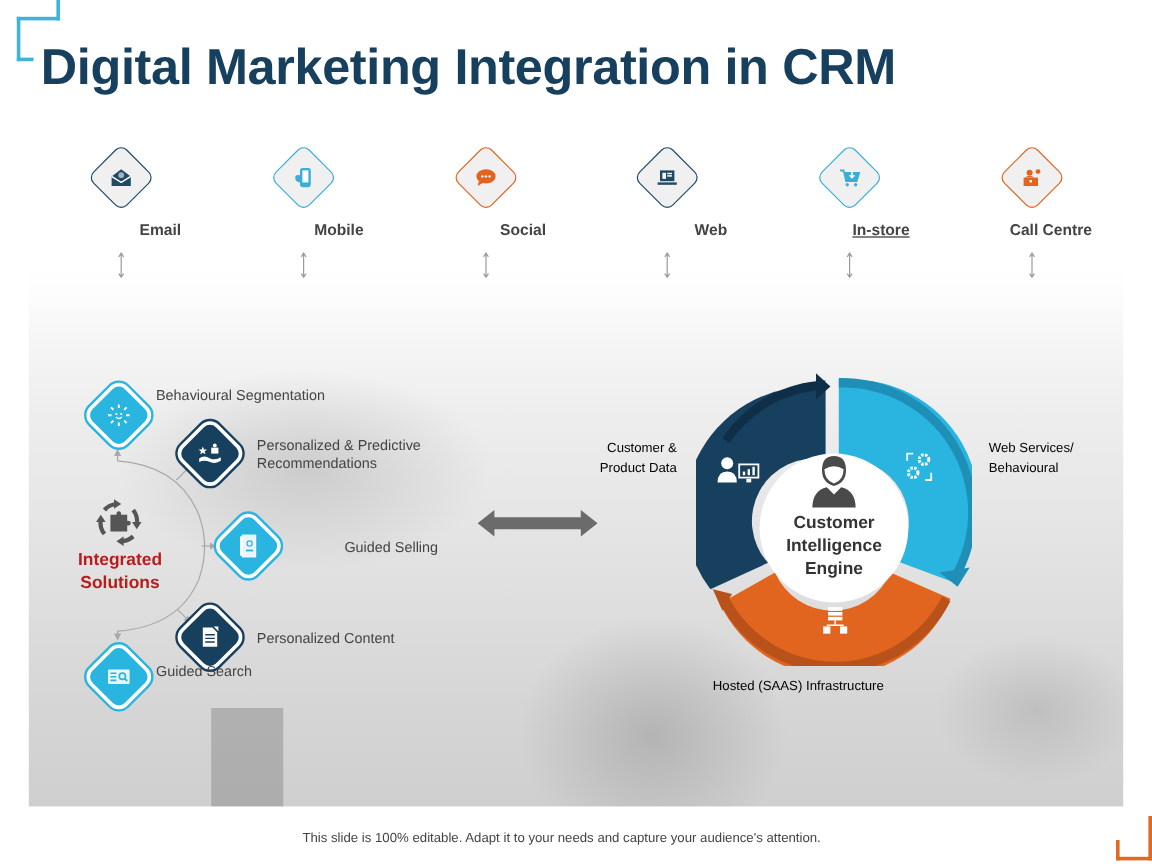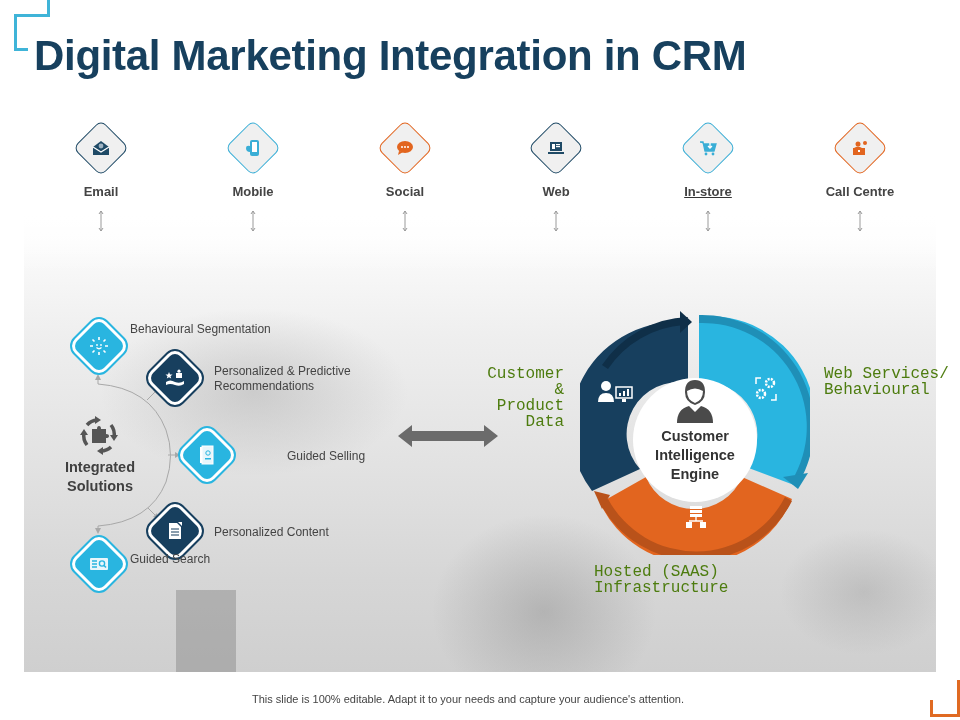--- a/index.html
+++ b/index.html
@@ -16,35 +16,35 @@
   .bg-photo { position: absolute; left: 24px; top: 212px; width: 912px; height: 460px;
     background:
       radial-gradient(ellipse 220px 120px at 230px 180px, rgba(150,150,150,0.35), transparent 70%),
       radial-gradient(ellipse 160px 140px at 520px 400px, rgba(120,120,120,0.35), transparent 70%),
       radial-gradient(ellipse 120px 90px at 840px 380px, rgba(140,140,140,0.3), transparent 70%),
       linear-gradient(180deg, #ffffff 0%, #eeeeee 28%, #e2e2e2 55%, #d6d6d6 80%, #cfcfcf 100%);
   }
   .bg-fade { position: absolute; left: 24px; top: 212px; width: 912px; height: 60px; background: linear-gradient(180deg, #fff, rgba(255,255,255,0)); }
   .bg-dark { position: absolute; left: 176px; top: 590px; width: 60px; height: 82px; background: rgba(110,110,110,0.35); }
 
-  .channel { position: absolute; top: 122px; width: 100px; text-align: center; }
+  .channel { position: absolute; top: 122px; width: 100px; text-align: right; }
   .diamond { width: 40px; height: 40px; margin: 6px auto 0; transform: rotate(45deg); border-radius: 7px; border: 1.5px solid; background: #f0f0f0; display: flex; align-items: center; justify-content: center; }
   .diamond .ico { transform: rotate(-45deg); width: 20px; height: 20px; display: flex; align-items: center; justify-content: center; }
   .channel-label { margin-top: 16px; font-size: 13px; font-weight: bold; color: #444; }
   .varrow { position: absolute; top: 210px; width: 6px; height: 22px; }
 
   .sol-diamond { position: absolute; width: 38px; height: 38px; transform: rotate(45deg); border-radius: 7px; display: flex; align-items: center; justify-content: center; }
   .sol-diamond.light { background: #29b5e0; box-shadow: 0 0 0 3px #fff, 0 0 0 5px #29b5e0; }
   .sol-diamond.dark { background: #173f5e; box-shadow: 0 0 0 3px #fff, 0 0 0 5px #173f5e; }
   .sol-diamond .ico { transform: rotate(-45deg); display: flex; align-items: center; justify-content: center; width: 22px; height: 22px; }
   .sol-label { position: absolute; font-size: 12px; color: #444; line-height: 15px; }
 
-  .int-label { position: absolute; left: 50px; top: 458px; width: 100px; text-align: center; font-size: 14.5px; font-weight: bold; color: #404040; line-height: 19px; }
-
-  .cycle-label { position: absolute; font-size: 16px; color: #4d7c0f; line-height: 16px; font-family: Liberation Mono, monospace; }
+  .int-label { position: absolute; left: 50px; top: 458px; width: 100px; text-align: center; font-size: 14.5px; font-weight: bold; color: #b91c1c; line-height: 19px; }
+
+  .cycle-label { position: absolute; font-size: 11px; color: #000000; line-height: 16px; }
   .engine-text { position: absolute; left: 640px; top: 427px; width: 110px; text-align: center; font-size: 14.5px; font-weight: bold; color: #333; line-height: 19px; }
 
   .footer { position: absolute; left: 0; width: 936px; top: 693px; text-align: center; font-size: 11px; color: #444; }
   .corner-br-v { position: absolute; left: 930px; top: 698px; width: 3px; height: 22px; background: #e06a22; }
   .corner-br-h { position: absolute; left: 930px; top: 714px; width: 30px; height: 3px; background: #e06a22; }
   .corner-br-v2 { position: absolute; left: 957px; top: 680px; width: 3px; height: 37px; background: #e06a22; }
 </style>
 </head>
 <body>
 

